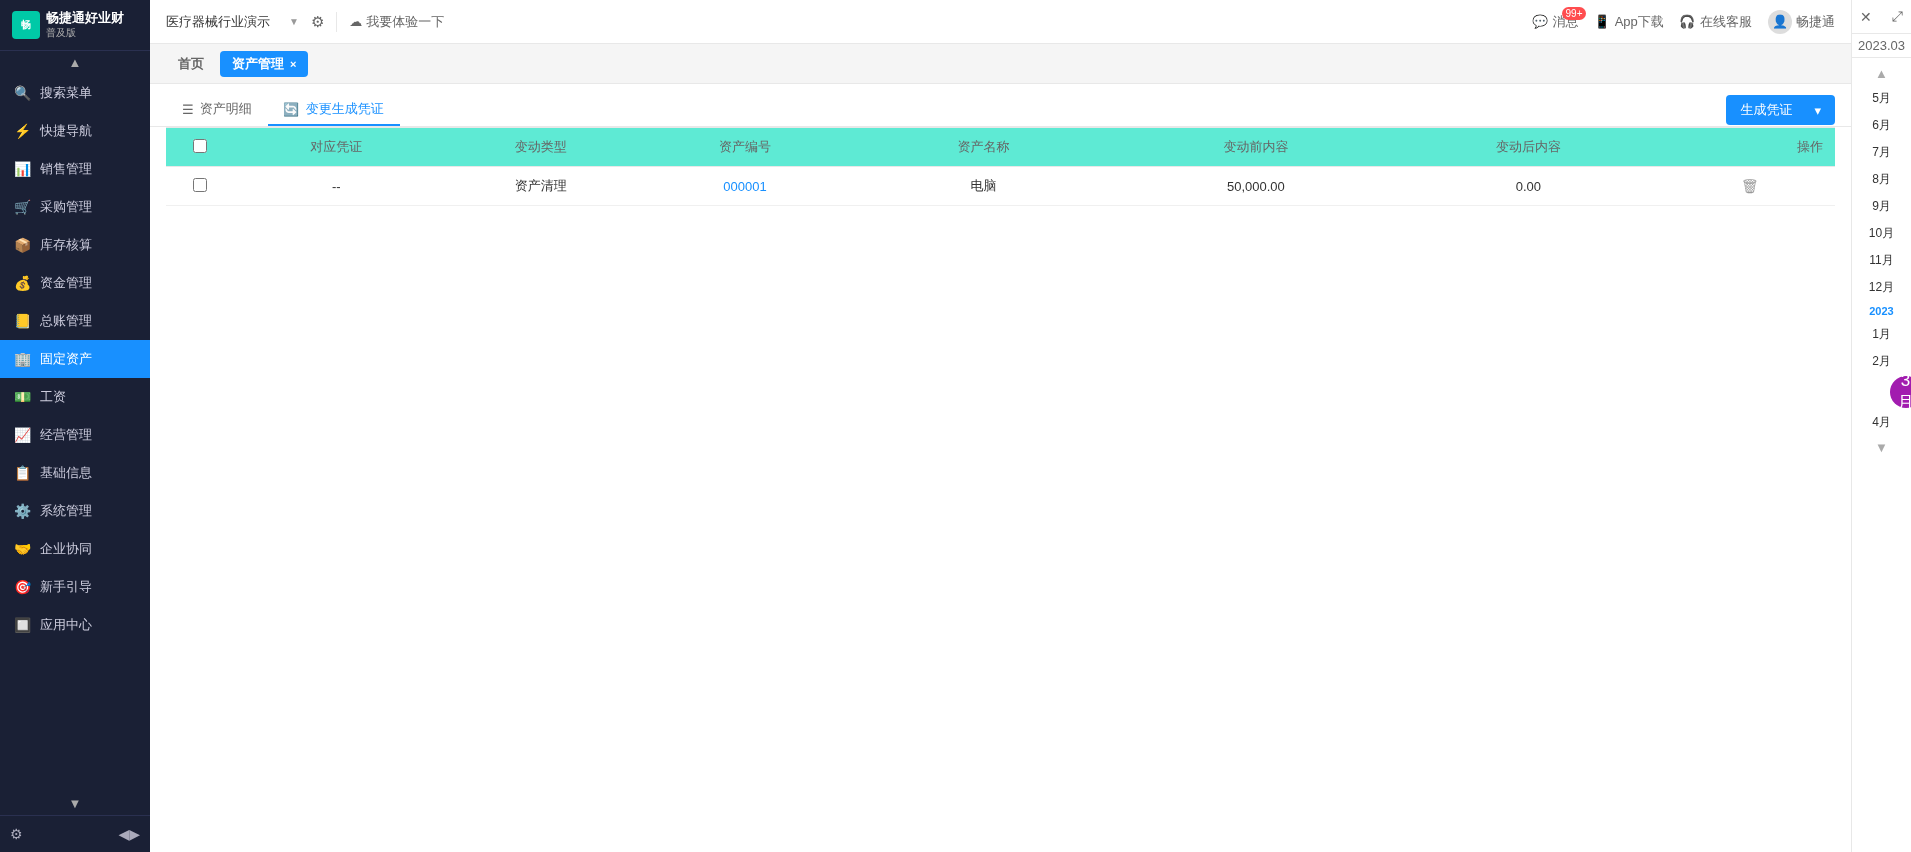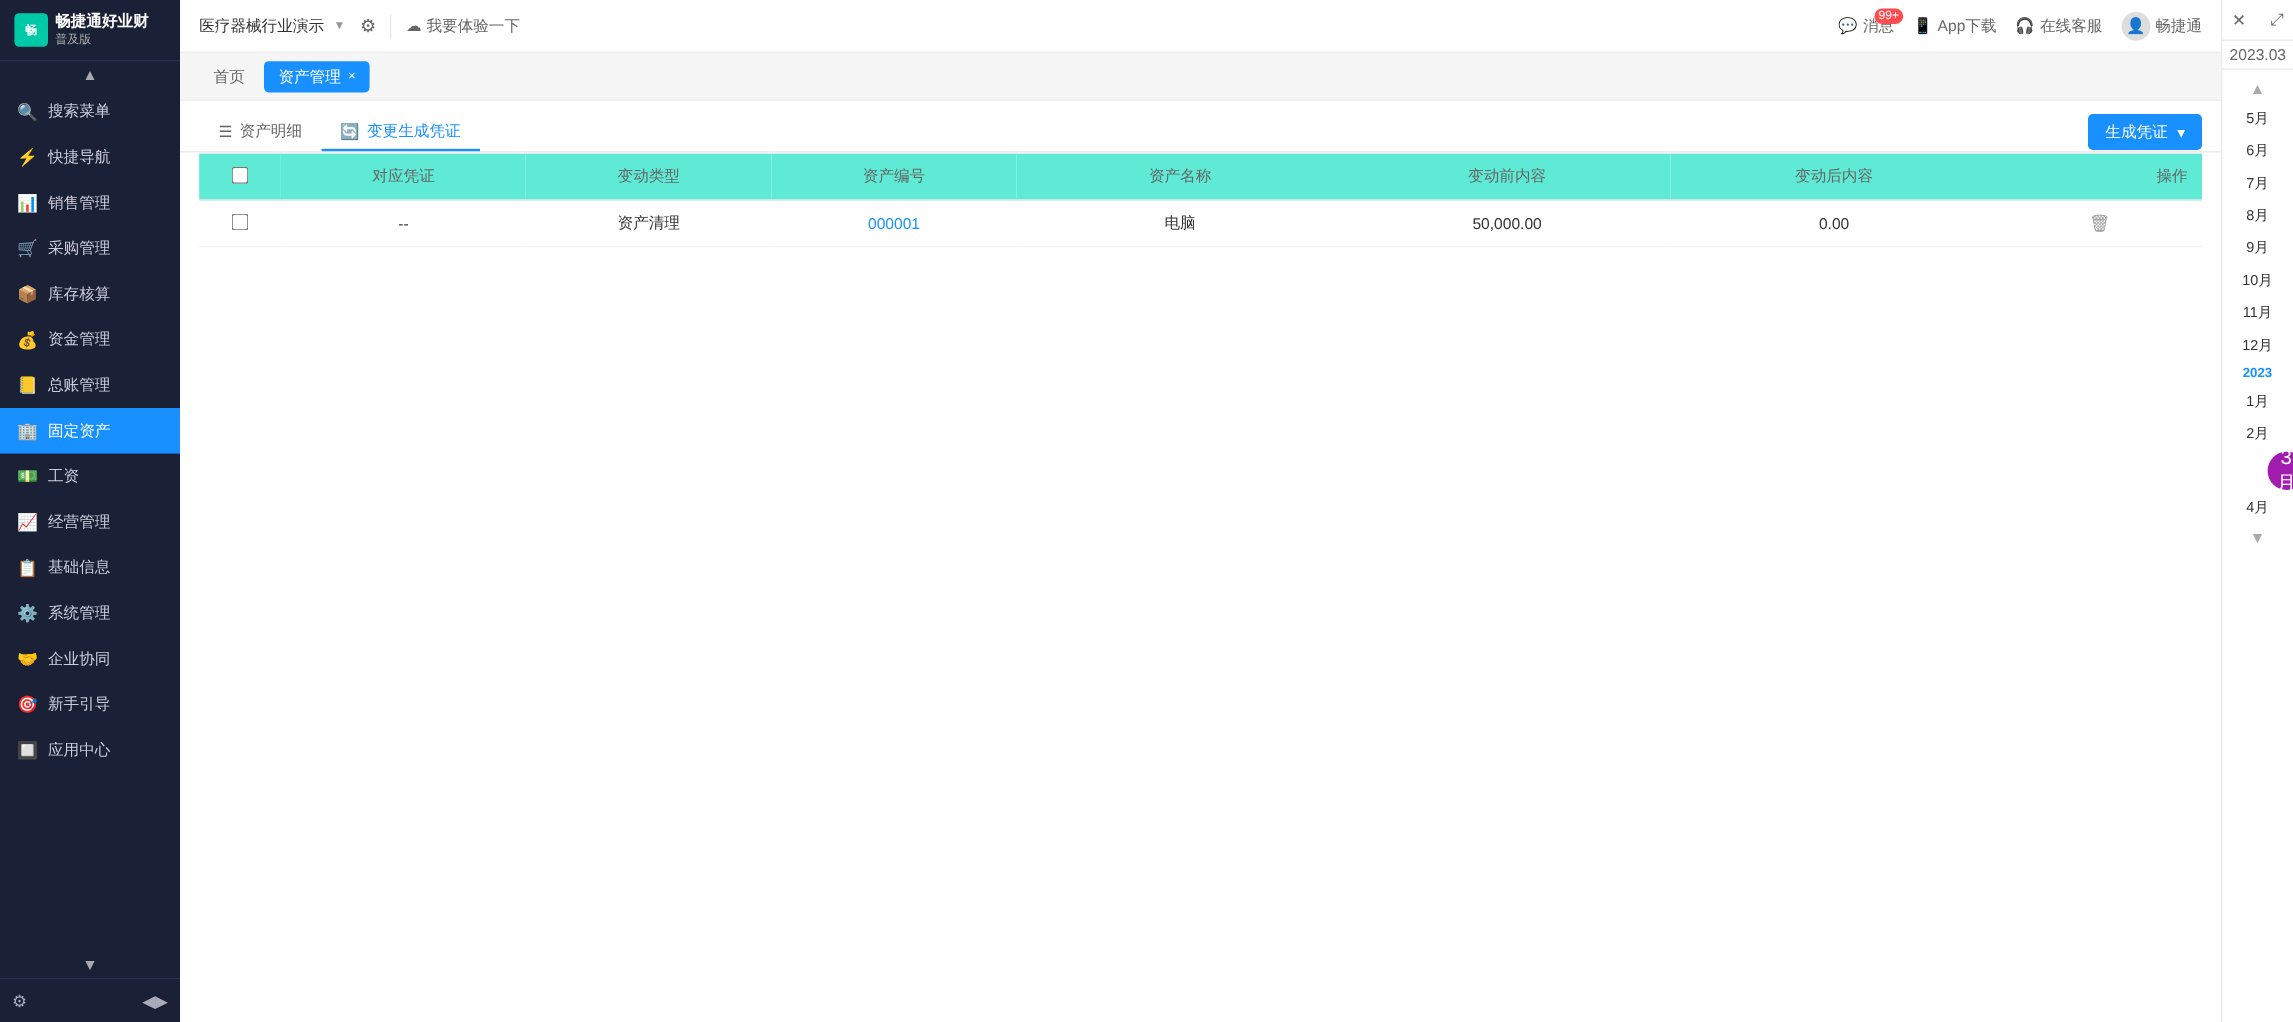--- a/index.html
+++ b/index.html
@@ -18,49 +18,49 @@
     .nav-item.active { background: #1890ff; color: #fff; }
     .nav-icon { width: 18px; height: 18px; display: flex; align-items: center; justify-content: center; font-size: 14px; }
     .sidebar-footer { padding: 10px; display: flex; align-items: center; justify-content: space-between; border-top: 1px solid #2a3050; }
     .sidebar-footer-btn { color: #aab; cursor: pointer; font-size: 14px; }
 
     
     .main { flex: 1; display: flex; flex-direction: column; overflow: hidden; }
 
     
     .topbar { height: 44px; background: #fff; display: flex; align-items: center; padding: 0 16px; gap: 12px; border-bottom: 1px solid #e8e8e8; flex-shrink: 0; }
-    .topbar-company { display: flex; align-items: center; gap: 8px; font-size: 13px; color: #333; cursor: pointer; }
+    .topbar-company { display: flex; align-items: center; gap: 19px; font-size: 13px; color: #333; cursor: pointer; }
     .topbar-company-arrow { color: #999; font-size: 10px; }
     .topbar-gear { color: #666; cursor: pointer; font-size: 15px; }
     .topbar-divider { width: 1px; height: 20px; background: #e8e8e8; }
     .topbar-experience { display: flex; align-items: center; gap: 4px; color: #666; cursor: pointer; font-size: 13px; }
     .topbar-right { margin-left: auto; display: flex; align-items: center; gap: 16px; }
     .topbar-msg { position: relative; cursor: pointer; color: #666; display: flex; align-items: center; gap: 4px; font-size: 13px; }
     .badge { background: #ff4d4f; color: white; border-radius: 10px; font-size: 10px; padding: 1px 4px; position: absolute; top: -6px; right: -8px; }
     .topbar-app { display: flex; align-items: center; gap: 4px; color: #666; cursor: pointer; font-size: 13px; }
     .topbar-service { display: flex; align-items: center; gap: 4px; color: #666; cursor: pointer; font-size: 13px; }
     .topbar-user { display: flex; align-items: center; gap: 4px; color: #666; cursor: pointer; font-size: 13px; }
     .topbar-avatar { width: 24px; height: 24px; background: #ddd; border-radius: 50%; display: flex; align-items: center; justify-content: center; }
 
     
     .page-tabs { height: 40px; background: #f5f5f5; display: flex; align-items: center; padding: 0 16px; gap: 4px; border-bottom: 1px solid #e8e8e8; flex-shrink: 0; }
-    .page-tab { padding: 4px 12px; border-radius: 4px; cursor: pointer; font-size: 13px; color: #666; }
+    .page-tab { padding: 4px 12px; border-radius: 4px; cursor: pointer; font-size: 13px; color: #666; font-weight: bold; }
     .page-tab.active { background: #1890ff; color: #fff; display: flex; align-items: center; gap: 6px; }
     .page-tab-close { cursor: pointer; font-size: 11px; }
     .page-tab-home { color: #666; }
 
     
     .content { flex: 1; background: #fff; margin: 0; display: flex; flex-direction: column; overflow: hidden; position: relative; }
 
     
     .inner-tabs { display: flex; align-items: center; padding: 10px 16px 0; border-bottom: 1px solid #e8e8e8; gap: 0; }
     .inner-tab { display: flex; align-items: center; gap: 6px; padding: 6px 16px; cursor: pointer; font-size: 13px; color: #666; border-bottom: 2px solid transparent; }
     .inner-tab.active { color: #1890ff; border-bottom: 2px solid #1890ff; }
     .inner-tab-icon { font-size: 13px; }
-    .btn-generate { background: #1890ff; color: #fff; border: none; border-radius: 4px; padding: 6px 14px; cursor: pointer; font-size: 13px; display: flex; align-items: center; gap: 8px; }
+    .btn-generate { background: #1890ff; color: #fff; border: none; border-radius: 4px; padding: 6px 14px; cursor: pointer; font-size: 13px; display: flex; align-items: center; gap: 22px; }
 
     
     .table-wrap { flex: 1; overflow: auto; padding: 0 16px; }
     table { width: 100%; border-collapse: collapse; font-size: 13px; }
     thead tr { background: #5eead4; margin-top: 35px; }
     th { padding: 10px 12px; text-align: center; color: #666; font-weight: normal; border-bottom: 1px solid #e8e8e8; border-top: 1px solid #e8e8e8; white-space: nowrap; }
     td { padding: 10px 12px; text-align: center; border-bottom: 1px solid #f0f0f0; color: #333; }
     .checkbox-cell { width: 40px; }
     input[type="checkbox"] { cursor: pointer; width: 14px; height: 14px; }
     .col-voucher { width: 120px; }

